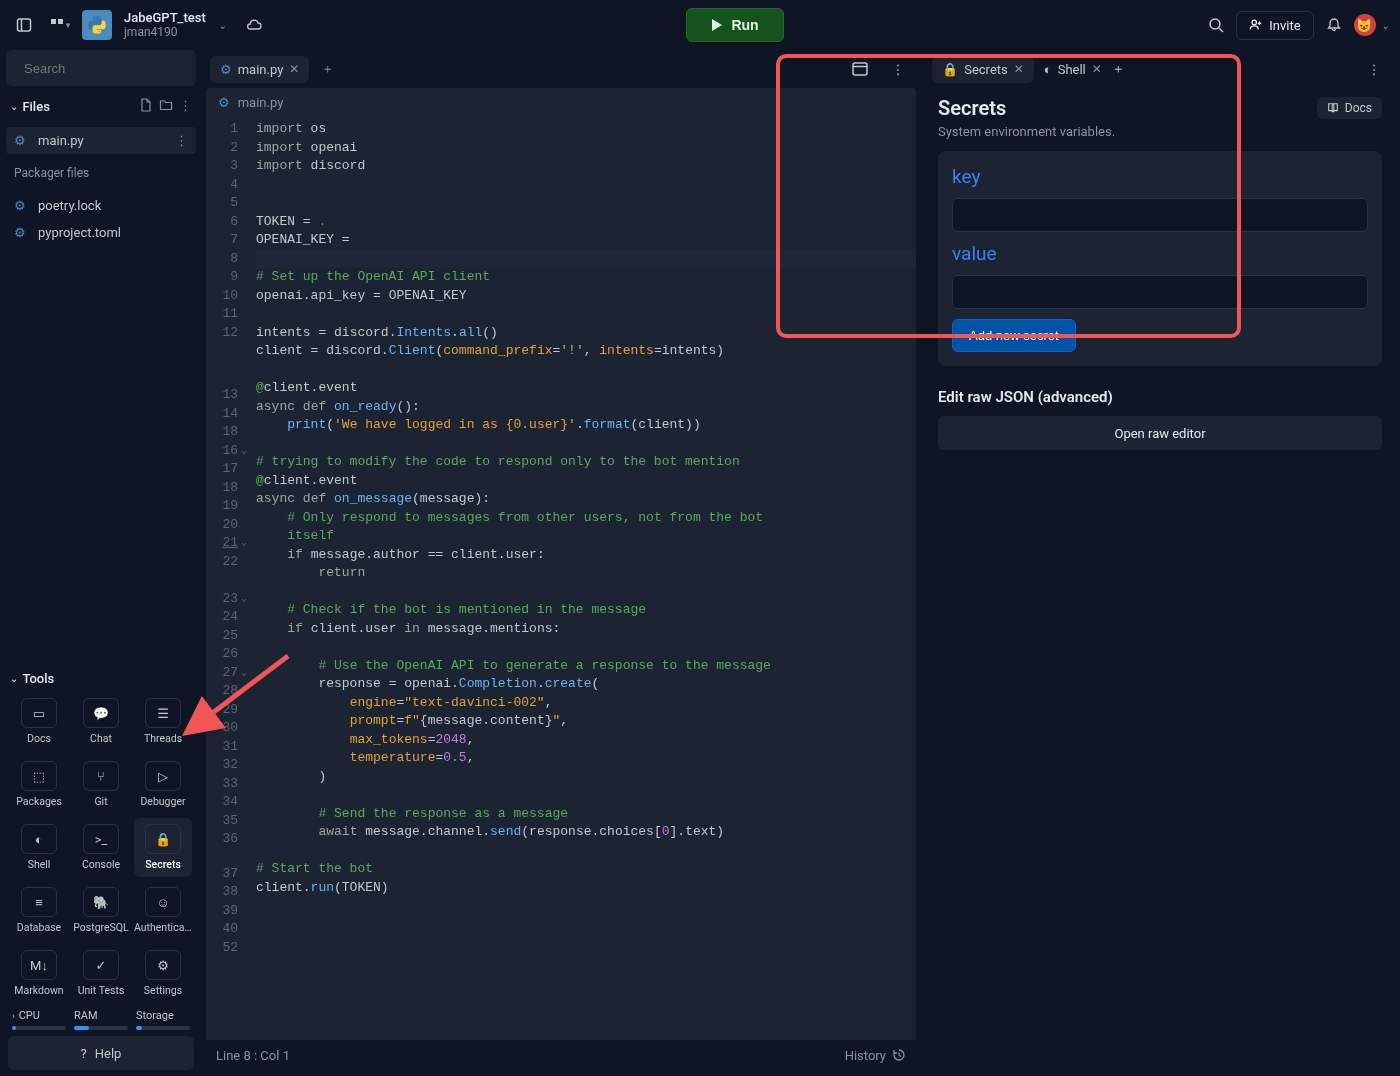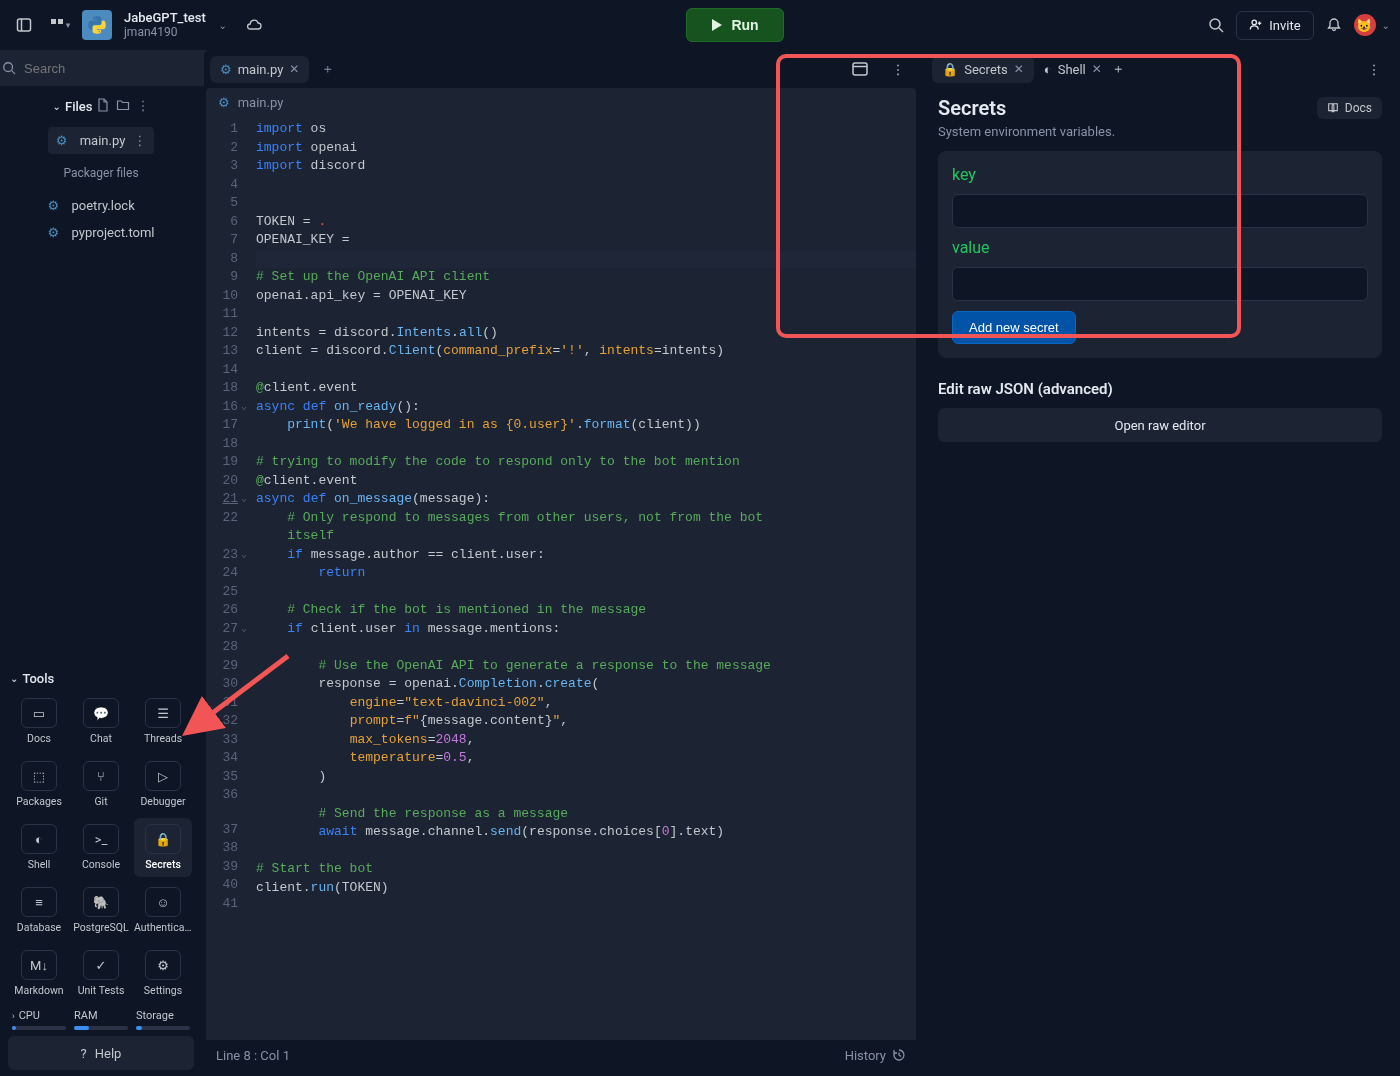--- a/index.html
+++ b/index.html
@@ -70,21 +70,20 @@
     height: calc(100% - 50px);
     gap: 8px;
     padding: 0 6px 6px 6px;
   }
   
   .sidebar {
     width: 190px;
     display: flex;
     flex-direction: column;
     gap: 6px;
-    align-items: center;
   }
   .search-box {
     background: #1c2333;
     height: 36px;
     border-radius: 6px;
     display: flex; align-items: center;
     padding: 0 10px;
     gap: 8px;
     color: #8892a6;
   }
@@ -206,21 +205,21 @@
   .gutter .gl { height:18.5px; position:relative;}
   .gutter .gl.fold::after{ content:"⌄"; position:absolute; right:-9px; top:0; color:#5a637a; font-size:10px;}
   .code {
     flex:1;
     padding: 4px 0 4px 10px;
     white-space: pre;
     color:#c2c8cc;
   }
   .code .line { height:18.5px; }
   .code .line.hl { background:#2b324544;}
-  .tok-kw { color:#3b82f6; }
+  .tok-kw { color:#a3a3a3; }
   .tok-com { color:#57ab5a; }
   .tok-str { color:#e5a136; }
   .tok-num { color:#c678dd; }
   .tok-fn  { color:#6ab4f0; }
   .tok-dec { color:#57ab5a;}
   .tok-op  { color:#c2c8cc;}
   .tok-sym { color:#e5a136;}
   .tok-err { color:#d9534f;}
   .status-bar{
     height:30px;
@@ -256,21 +255,21 @@
     color:#c2c8cc; font-size:12px;
     cursor:pointer;
   }
   .secrets-sub{ color:#8892a6; font-size:13px; margin:4px 0 12px 0;}
   .secrets-panel{
     background:#1c2333;
     border-radius:8px;
     padding:14px;
     display:flex; flex-direction:column; gap:10px;
   }
-  .field-label{ color:#22c55e; font-size:16px;}
+  .field-label{ color:#3b82f6; font-size:19px;}
   .field-input{
     background:#0e1525;
     border:1px solid #2b3245;
     border-radius:6px;
     height:34px;
     width:100%;
     color:#e4e8ef;
     padding:0 10px;
     font-size:13px;
   }
@@ -550,21 +549,21 @@
           <div class="gl" style="height: 18.5px;">3</div>
           <div class="gl" style="height: 18.5px;">4</div>
           <div class="gl" style="height: 18.5px;">5</div>
           <div class="gl" style="height: 18.5px;">6</div>
           <div class="gl" style="height: 18.5px;">7</div>
           <div class="gl" style="height: 18.5px;">8</div>
           <div class="gl" style="height: 18.5px;">9</div>
           <div class="gl" style="height: 18.5px;">10</div>
           <div class="gl" style="height: 18.5px;">11</div>
           <div class="gl" style="height: 18.5px;">12</div>
-          <div class="gl" style="height: 18.5px;">13</div>
+          <div class="gl" style="height: 18.5px; margin-top: 44px;">13</div>
           <div class="gl" style="height: 18.5px;">14</div>
           <div class="gl" style="height: 18.5px;">18</div>
           <div class="gl fold" style="height: 18.5px;">16</div>
           <div class="gl" style="height: 18.5px;">17</div>
           <div class="gl" style="height: 18.5px;">18</div>
           <div class="gl" style="height: 18.5px;">19</div>
           <div class="gl" style="height: 18.5px;">20</div>
           <div class="gl fold" style="height: 18.5px; text-decoration: underline;">21</div>
           <div class="gl" style="height: 37px;">22</div>
           <div class="gl fold" style="height: 18.5px;">23</div>
@@ -578,21 +577,21 @@
           <div class="gl" style="height: 18.5px;">31</div>
           <div class="gl" style="height: 18.5px;">32</div>
           <div class="gl" style="height: 18.5px;">33</div>
           <div class="gl" style="height: 18.5px;">34</div>
           <div class="gl" style="height: 18.5px;">35</div>
           <div class="gl" style="height: 18.5px;">36</div>
           <div class="gl" style="height: 18.5px; margin-top: 16px;">37</div>
           <div class="gl" style="height: 18.5px;">38</div>
           <div class="gl" style="height: 18.5px;">39</div>
           <div class="gl" style="height: 18.5px; padding-left: 12px;">40</div>
-          <div class="gl" style="height: 18.5px;">41</div>
+          <div class="gl" style="height: 18.5px;">52</div>
         </div>
       <div class="code" id="code"><div class="line" style="height: 18.5px;"><span class="tok-kw">import</span> os</div><div class="line" style="height: 18.5px;"><span class="tok-kw">import</span> openai</div><div class="line" style="height: 18.5px;"><span class="tok-kw">import</span> discord</div><div class="line" style="height: 18.5px;"></div><div class="line" style="height: 18.5px;"></div><div class="line" style="height: 18.5px;">TOKEN <span class="tok-op">=</span> <span class="tok-err">.</span></div><div class="line" style="height: 18.5px;">OPENAI_KEY <span class="tok-op">=</span> </div><div class="line hl" style="height: 18.5px;"></div><div class="line" style="height: 18.5px;"><span class="tok-com"># Set up the OpenAI API client</span></div><div class="line" style="height: 18.5px;">openai.api_key <span class="tok-op">=</span> OPENAI_KEY</div><div class="line" style="height: 18.5px;"></div><div class="line" style="height: 18.5px;">intents <span class="tok-op">=</span> discord.<span class="tok-fn">Intents</span>.<span class="tok-fn">all</span>()</div><div class="line" style="height: 18.5px;">client <span class="tok-op">=</span> discord.<span class="tok-fn">Client</span>(<span class="tok-sym">command_prefix</span>=<span class="tok-str">'!'</span>, <span class="tok-sym">intents</span>=intents)</div><div class="line" style="height: 18.5px;"></div><div class="line" style="height: 18.5px;"><span class="tok-dec">@</span>client.event</div><div class="line" style="height: 18.5px;"><span class="tok-kw">async</span> <span class="tok-kw">def</span> <span class="tok-fn">on_ready</span>():</div><div class="line" style="height: 18.5px;">    <span class="tok-fn">print</span>(<span class="tok-str">'We have logged in as {0.user}'</span>.<span class="tok-fn">format</span>(client))</div><div class="line" style="height: 18.5px;"></div><div class="line" style="height: 18.5px;"><span class="tok-com"># trying to modify the code to respond only to the bot mention</span></div><div class="line" style="height: 18.5px;"><span class="tok-dec">@</span>client.event</div><div class="line" style="height: 18.5px;"><span class="tok-kw">async</span> <span class="tok-kw">def</span> <span class="tok-fn">on_message</span>(message):</div><div class="line" style="height: 37px;">    <span class="tok-com"># Only respond to messages from other users, not from the bot
     itself</span></div><div class="line" style="height: 18.5px;">    <span class="tok-kw">if</span> message.author <span class="tok-op">==</span> client.user:</div><div class="line" style="height: 18.5px;">        <span class="tok-kw">return</span></div><div class="line" style="height: 18.5px;"></div><div class="line" style="height: 18.5px;">    <span class="tok-com"># Check if the bot is mentioned in the message</span></div><div class="line" style="height: 18.5px;">    <span class="tok-kw">if</span> client.user <span class="tok-kw">in</span> message.mentions:</div><div class="line" style="height: 18.5px;"></div><div class="line" style="height: 18.5px;">        <span class="tok-com"># Use the OpenAI API to generate a response to the message</span></div><div class="line" style="height: 18.5px;">        response <span class="tok-op">=</span> openai.<span class="tok-fn">Completion</span>.<span class="tok-fn">create</span>(</div><div class="line" style="height: 18.5px;">            <span class="tok-sym">engine</span>=<span class="tok-str">"text-davinci-002"</span>,</div><div class="line" style="height: 18.5px;">            <span class="tok-sym">prompt</span>=<span class="tok-str">f"</span>{message.content}<span class="tok-str">"</span>,</div><div class="line" style="height: 18.5px;">            <span class="tok-sym">max_tokens</span>=<span class="tok-num">2048</span>,</div><div class="line" style="height: 18.5px;">            <span class="tok-sym">temperature</span>=<span class="tok-num">0.5</span>,</div><div class="line" style="height: 18.5px;">        )</div><div class="line" style="height: 18.5px;"></div><div class="line" style="height: 18.5px;">        <span class="tok-com"># Send the response as a message</span></div><div class="line" style="height: 18.5px;">        <span class="tok-kw">await</span> message.channel.<span class="tok-fn">send</span>(response.choices[<span class="tok-num">0</span>].text)</div><div class="line" style="height: 18.5px;"></div><div class="line" style="height: 18.5px;"><span class="tok-com"># Start the bot</span></div><div class="line" style="height: 18.5px;">client.<span class="tok-fn">run</span>(TOKEN)</div></div>
     </div>
     <div class="status-bar">
       <span>Line 8 : Col 1</span>
       <span style="display:flex;align-items:center;gap:6px;">
         <span>History</span>
         <svg width="14" height="14" viewBox="0 0 14 14" fill="none" stroke="currentColor" stroke-width="1.3">
             <path d="M7 2a5 5 0 1 1-4.5 2.8"></path>

